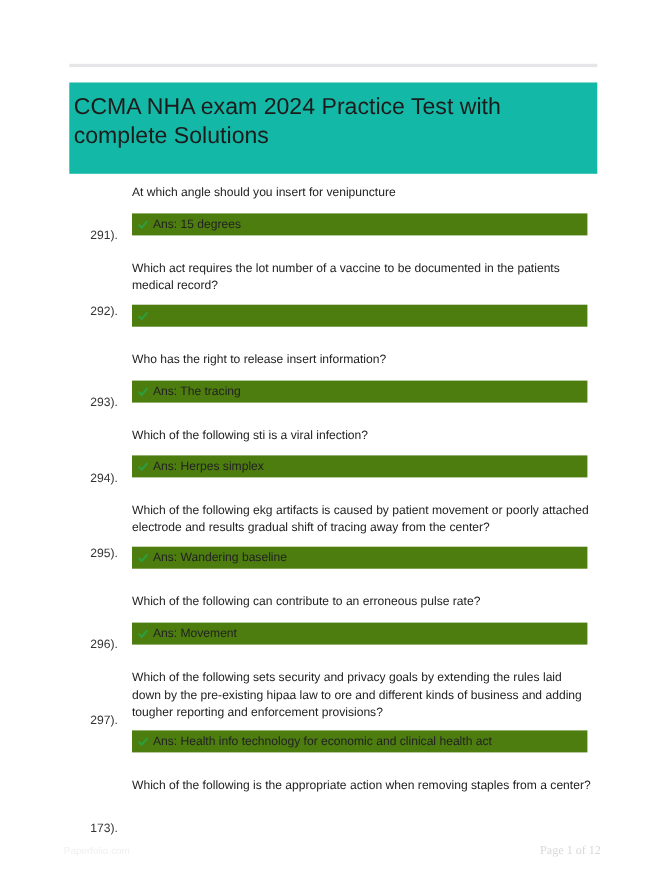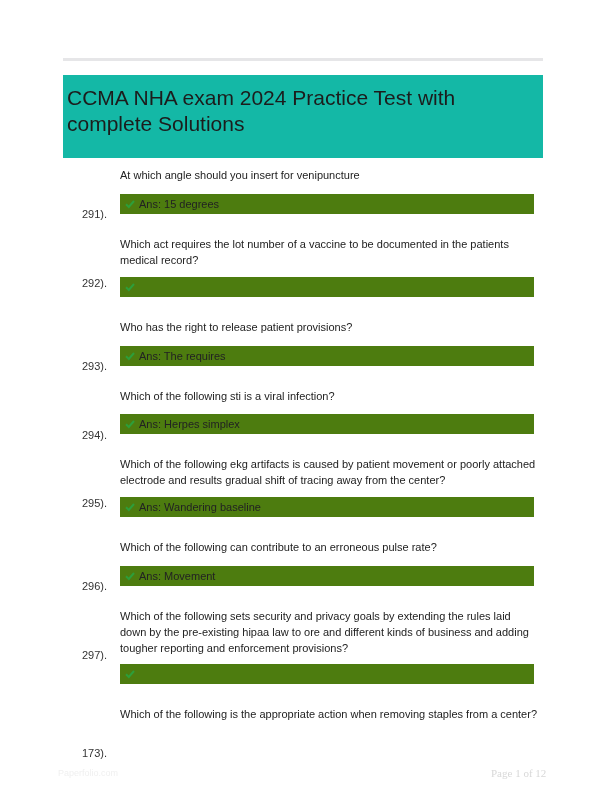--- a/index.html
+++ b/index.html
@@ -74,29 +74,29 @@
 <div class="ans" style="top:277px;">
   <span class="check">
     <svg width="10" height="10" viewBox="0 0 10 10">
         <path d="M1 5.2 L3.8 8 L9 2" fill="none" stroke="#2e9e3a" stroke-width="2"></path>
       </svg>
   </span>
 </div>
 
 <div class="q" style="top:319px;">
   <span class="q-num">293).</span>
-  <span class="q-text">Who has the right to release patient provisions?</span>
+  <span class="q-text">Who has the right to release insert information?</span>
 </div>
 <div class="ans" style="top:346px;">
   <span class="check">
     <svg width="10" height="10" viewBox="0 0 10 10">
         <path d="M1 5.2 L3.8 8 L9 2" fill="none" stroke="#2e9e3a" stroke-width="2"></path>
       </svg>
   </span>
-  <span>Ans: The requires</span>
+  <span>Ans: The tracing</span>
 </div>
 
 <div class="q" style="top:388px;">
   <span class="q-num">294).</span>
   <span class="q-text">Which of the following sti is a viral infection?</span>
 </div>
 <div class="ans" style="top:414px;">
   <span class="check">
     <svg width="10" height="10" viewBox="0 0 10 10">
         <path d="M1 5.2 L3.8 8 L9 2" fill="none" stroke="#2e9e3a" stroke-width="2"></path>
@@ -134,20 +134,21 @@
 <div class="q" style="top:608px;">
   <span class="q-num">297).</span>
   <span class="q-text">Which of the following sets security and privacy goals by extending the rules laid down by the pre-existing hipaa law to ore and different kinds of business and adding tougher reporting and enforcement provisions?</span>
 </div>
 <div class="ans" style="top:664px;">
   <span class="check">
     <svg width="10" height="10" viewBox="0 0 10 10">
         <path d="M1 5.2 L3.8 8 L9 2" fill="none" stroke="#2e9e3a" stroke-width="2"></path>
       </svg>
   </span>
+  <span>Ans: Health info technology for economic and clinical health act</span>
 </div>
 
 <div class="q" style="top:706px;">
   <span class="q-num">173).</span>
   <span class="q-text">Which of the following is the appropriate action when removing staples from a center?</span>
 </div>
 
 <div class="footer-left">Paperfolio.com</div>
 <div class="footer-right">Page 1 of 12</div>
 

